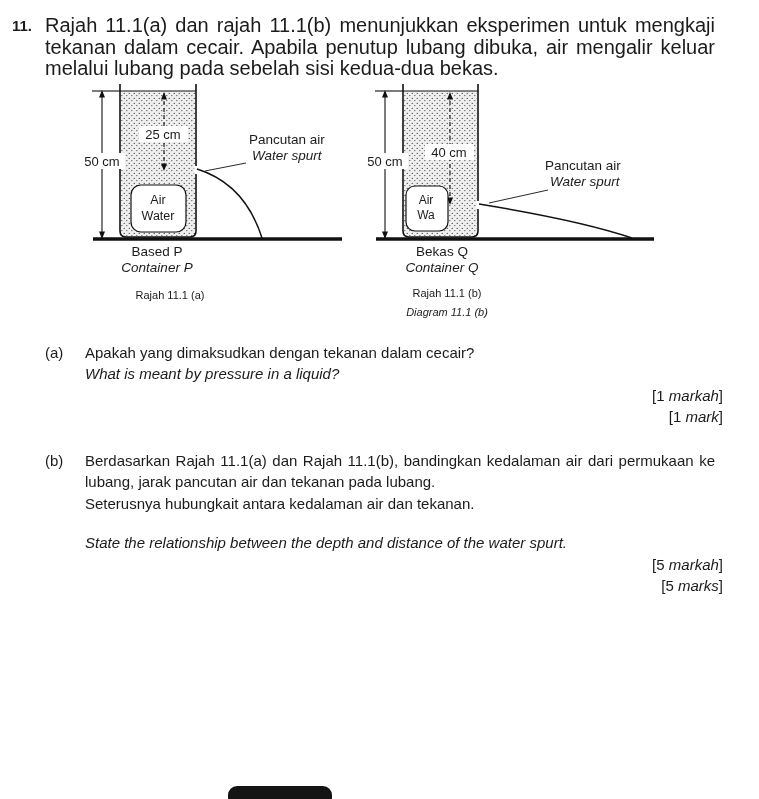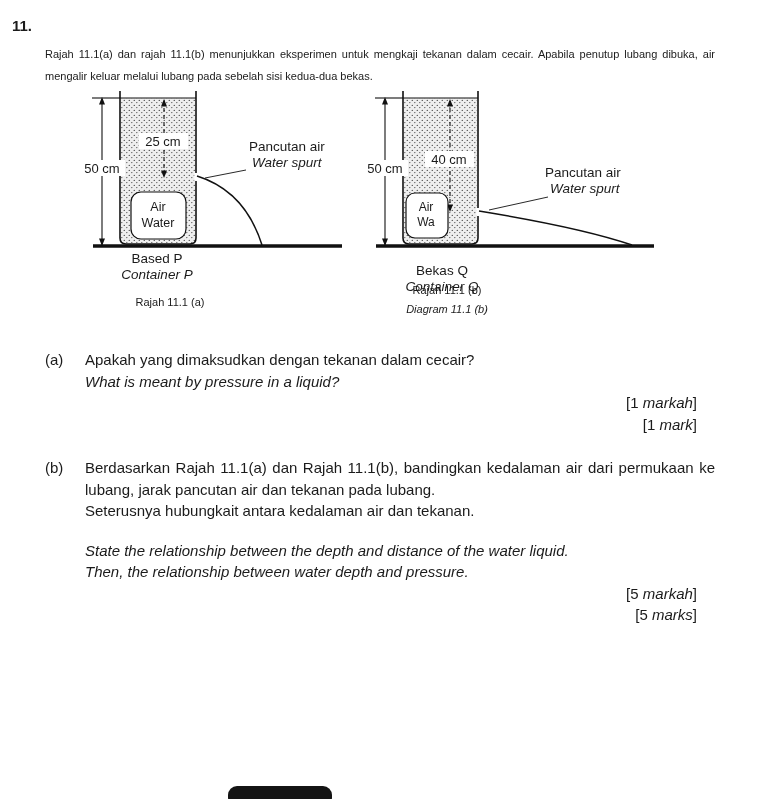--- a/index.html
+++ b/index.html
@@ -6,31 +6,31 @@
   html,body { background:#ffffff; }
   body {
     width:759px; height:799px;
     font-family:"Liberation Sans", sans-serif;
     color:#1b1b1b;
     position:relative; overflow:hidden;
   }
   .page { position:relative; width:759px; height:671px; padding-top:15px; }
   .qrow { display:flex; padding-left:12px; padding-right:44px; }
   .qnum { width:33px; font-weight:bold; font-size:15px; line-height:21.5px; }
-  .qbody { flex:1; font-size:11px; line-height:21.5px; text-align:justify;margin-top:29px; }
+  .qbody { flex:1; font-size:20px; line-height:21.5px; text-align:justify; }
   .it { font-style:italic; }
   .figure { position:relative; height:250px; }
   .figure svg { position:absolute; }
   svg text { font-family:"Liberation Sans", sans-serif; fill:#1b1b1b; }
   .cap { position:absolute; text-align:center; font-size:13.5px; line-height:16px; }
   .cap2 { position:absolute; text-align:center; font-size:11px; line-height:19px; }
   .partrow { display:flex; padding-left:45px; padding-right:44px; font-size:15px; line-height:21.5px; }
   .plabel { width:40px; }
   .pbody { flex:1; text-align:justify; }
-  .marks { text-align:right; padding-right:62px; font-size:15px; line-height:21.5px; }
+  .marks { text-align:right; padding-right:36px; font-size:15px; line-height:21.5px; }
   .gap18 { height:18px; }
   .mt12 { margin-top:12px; }
   .mt22 { margin-top:22px; }
   .artifact { position:absolute; left:228px; top:786px; width:104px; height:14px;
               background:#141414; border-radius:9px 9px 2px 2px; }
 </style>
 </head>
 <body>
 
 <div class="page">
@@ -115,28 +115,28 @@
 
       <rect x="50" y="104" width="42" height="45" rx="9" fill="#fff" stroke="#111" stroke-width="1.2"></rect>
       <text x="70" y="122" text-anchor="middle" font-size="12">Air</text>
       <text x="70" y="137" text-anchor="middle" font-size="12">Wa</text>
     </svg>
 
     <div class="cap" style="left:97px; top:164px; width:120px;">
       <div>Based P</div>
       <div class="it">Container P</div>
     </div>
-    <div class="cap" style="left:382px; top:176px; width:120px;">
+    <div class="cap" style="left:382px; top:164px; width:120px;">
       <div>Bekas Q</div>
       <div class="it">Container Q</div>
     </div>
     <div class="cap2" style="left:95px; top:206px; width:150px;">
       <div>Rajah 11.1 (a)</div>
     </div>
-    <div class="cap2" style="left:372px; top:194px; width:150px;">
+    <div class="cap2" style="left:372px; top:204px; width:150px;">
       <div>Rajah 11.1 (b)</div>
       <div class="it">Diagram 11.1 (b)</div>
     </div>
   </div>
 
   <div class="partrow mt12">
     <div class="plabel">(a)</div>
     <div class="pbody">
       <div>Apakah yang dimaksudkan dengan tekanan dalam cecair?</div>
       <div class="it">What is meant by pressure in a liquid?</div>
@@ -144,21 +144,20 @@
   </div>
   <div class="marks"><span>[1 </span><span class="it">markah</span><span>]</span></div>
   <div class="marks"><span>[1 </span><span class="it">mark</span><span>]</span></div>
 
   <div class="partrow mt22">
     <div class="plabel">(b)</div>
     <div class="pbody">
       <div>Berdasarkan Rajah 11.1(a) dan Rajah 11.1(b), bandingkan kedalaman air dari permukaan ke lubang, jarak pancutan air dan tekanan pada lubang.</div>
       <div>Seterusnya hubungkait antara kedalaman air dan tekanan.</div>
       <div class="gap18"></div>
-      <div class="it">State the relationship between the depth and distance of the water liquid.</div>
-      <div class="it">Then, the relationship between water depth and pressure.</div>
+      <div class="it">State the relationship between the depth and distance of the water spurt.</div>
     </div>
   </div>
   <div class="marks"><span>[5 </span><span class="it">markah</span><span>]</span></div>
   <div class="marks"><span>[5 </span><span class="it">marks</span><span>]</span></div>
 
   <div class="artifact"></div>
 </div>
 
 </body></html>

